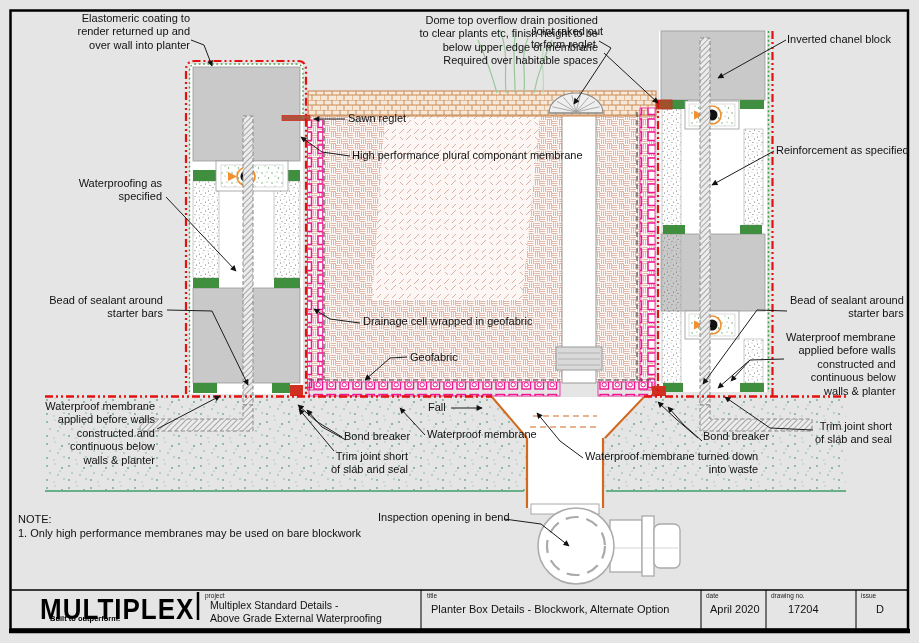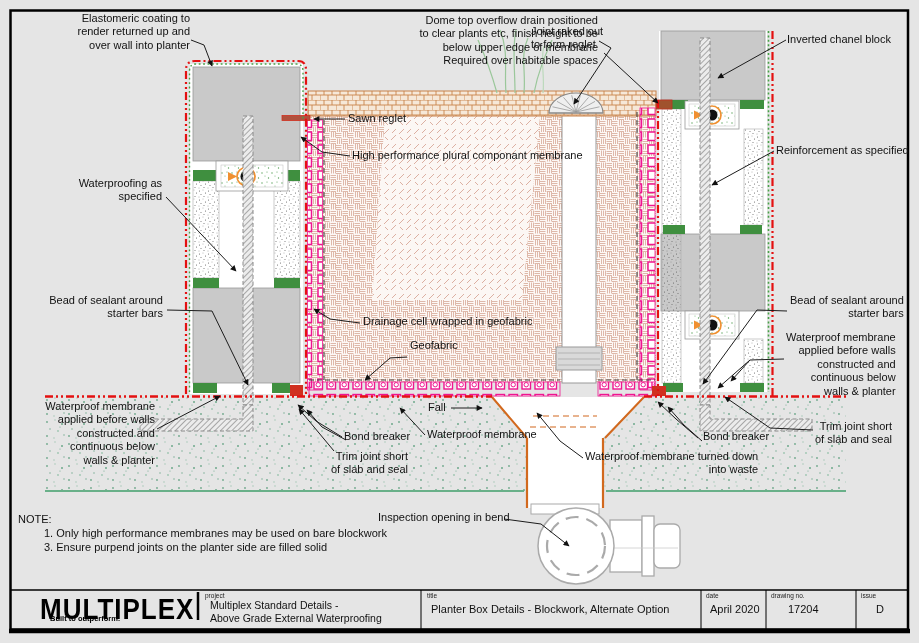--- a/index.html
+++ b/index.html
@@ -3,21 +3,21 @@
 <meta charset="utf-8">
 <style>
   html,body{margin:0;padding:0;background:#fff;}
   #sheet{position:relative;width:919px;height:643px;background:#e5e5e5;overflow:hidden;
          font-family:Liberation Sans, sans-serif;}
   #sheet svg{position:absolute;left:0;top:0;}
   .lbl{position:absolute;font-size:11px;line-height:1.22;color:#111;white-space:pre-line;text-align:right;}
   .ra{text-align:right;}
   .ca{text-align:left;}
   .note{position:absolute;left:18px;top:513px;font-size:11px;color:#111;}
-  .note .items{margin-left:26px;}
+  .note .items{}
   .note .items div{margin-top:2px;}
   .tb-lab{position:absolute;font-size:6.5px;color:#222;}
   .tb-val{position:absolute;font-size:11px;color:#111;white-space:pre-line;}
   .tb-val.small{font-size:10.5px;line-height:1.25;}
   #logo{position:absolute;left:40px;top:592px;font-size:26px;font-weight:bold;
         letter-spacing:1px;color:#000;transform:scaleY(1.12);transform-origin:left top;}
   #tagline{position:absolute;left:42px;top:614px;font-size:7.5px;font-weight:bold;color:#000;margin-left:8px;}
 </style>
 </head>
 <body>
@@ -259,21 +259,21 @@
 to form reglet</div>
   <div class="lbl" style="left:787px;top:33px">Inverted chanel block</div>
   <div class="lbl" style="left:348px;top:112px">Sawn reglet</div>
   <div class="lbl" style="left:352px;top:149px">High performance plural componant membrane</div>
   <div class="lbl ra" style="right:757px;top:177px">Waterproofing as
 specified</div>
   <div class="lbl" style="left:776px;top:144px">Reinforcement as specified</div>
   <div class="lbl ra" style="right:756px;top:294px">Bead of sealant around
 starter bars</div>
   <div class="lbl" style="left:363px;top:315px">Drainage cell wrapped in geofabric</div>
-  <div class="lbl" style="left:410px;top:339px">Geofabric</div>
+  <div class="lbl" style="left:410px;top:351px">Geofabric</div>
   <div class="lbl" style="left:790px;top:294px">Bead of sealant around
 starter bars</div>
   <div class="lbl" style="left:786px;top:331px">Waterproof membrane
 applied before walls
 constructed and
 continuous below
 walls &amp; planter</div>
   <div class="lbl ra" style="right:764px;top:400px">Waterproof membrane
 applied before walls
 constructed and
@@ -289,21 +289,20 @@
 of slab and seal</div>
   <div class="lbl" style="left:585px;top:450px">Waterproof membrane turned down
 into waste</div>
   <div class="lbl" style="left:378px;top:511px">Inspection opening in bend</div>
 </div>
 
 <div class="note">
   <div>NOTE:</div>
   <div class="items">
     <div>1. Only high performance membranes may be used on bare blockwork</div>
-    <div>3. Ensure purpend joints on the planter side are filled solid</div>
   </div>
 </div>
 
 <div>
   <div id="logo">MULTIPLEX</div>
   <div id="tagline">Built to outperform.</div>
   <div class="tb-lab" style="left:205px;top:592px">project</div>
   <div class="tb-val small" style="left:210px;top:599px">Multiplex Standard Details -
 Above Grade External Waterproofing</div>
   <div class="tb-lab" style="left:427px;top:592px">title</div>

